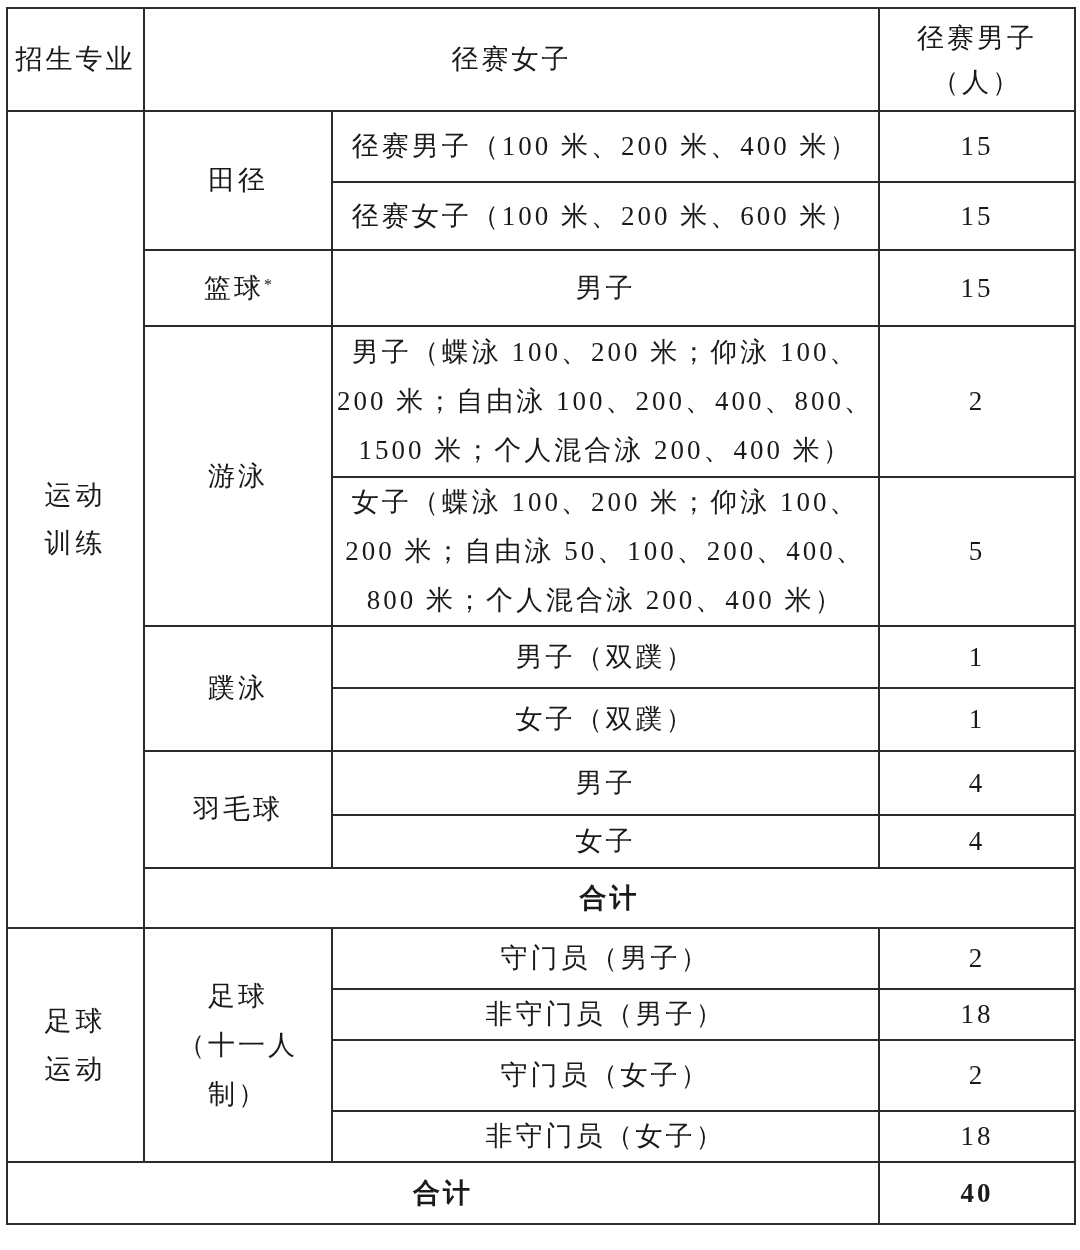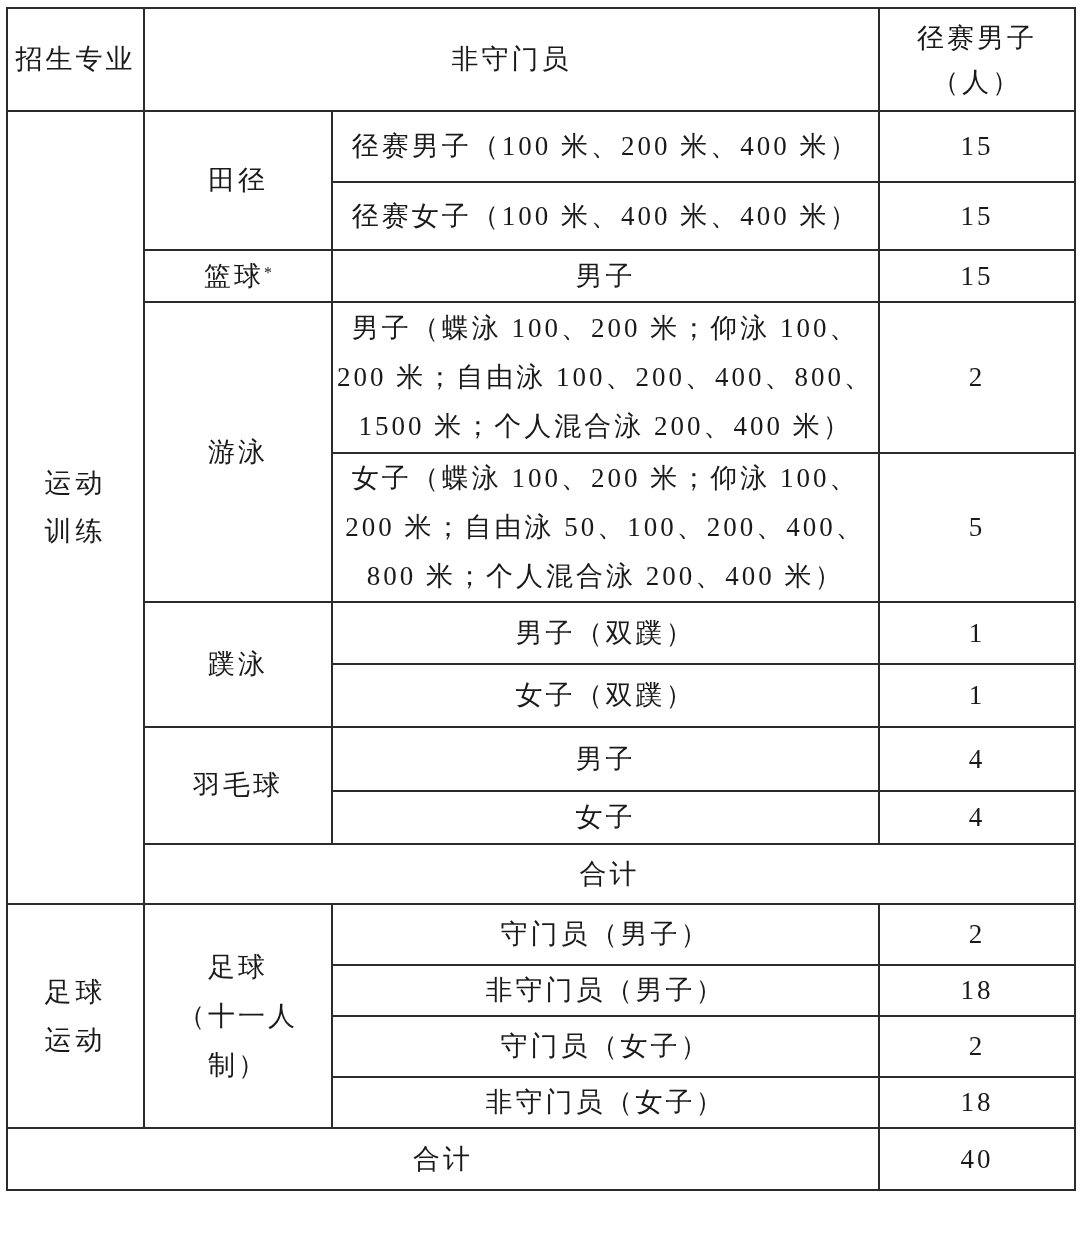--- a/index.html
+++ b/index.html
@@ -9,60 +9,60 @@
     position: absolute; left: 6px; top: 7px;
     width: 1068px; border-collapse: collapse; table-layout: fixed;
   }
   table.plan td {
     border: 2px solid #2b2b2b;
     text-align: center; vertical-align: middle;
     font-size: 27px; letter-spacing: 3px; padding: 0 4px; line-height: 49px;
   }
   .vtext { display: inline-block; width: 2.4em; line-height: 48px; letter-spacing: 4px; }
   .num { font-size: 26px; letter-spacing: 0; }
-  .bold { font-weight: normal; border-radius: 22px; }
+  .bold { font-weight: bold; border-radius: 22px; }
   sup { font-size: 16px; vertical-align: top; position: relative; top: -4px; letter-spacing: 0; }
   .hdr-plan { line-height: 44px; }
 </style>
 </head>
 <body>
 
 <table class="plan">
   <colgroup>
     <col style="width:137px">
     <col style="width:188px">
     <col style="width:547px">
     <col style="width:196px">
   </colgroup>
   <tbody>
       <tr style="height:103px">
     <td>招生专业</td>
-    <td colspan="2">非守门员</td>
+    <td colspan="2">径赛女子</td>
     <td>
       <div class="hdr-plan">径赛男子</div>
       <div class="hdr-plan">（人）</div>
     </td>
   </tr>
 
   <tr style="height:71px">
     <td rowspan="10">
       <span class="vtext">
         <div>运动</div>
         <div>训练</div>
       </span>
     </td>
     <td rowspan="2">田径</td>
     <td>径赛男子（100 米、200 米、400 米）</td>
     <td class="num">15</td>
   </tr>
   <tr style="height:68px">
-    <td>径赛女子（100 米、400 米、400 米）</td>
+    <td>径赛女子（100 米、200 米、600 米）</td>
     <td class="num">15</td>
   </tr>
-  <tr style="height:52px">
+  <tr style="height:76px">
     <td><span>篮球</span><sup>*</sup></td>
     <td>男子</td>
     <td class="num">15</td>
   </tr>
   <tr style="height:151px">
     <td rowspan="2">游泳</td>
     <td>男子（蝶泳 100、200 米；仰泳 100、200 米；自由泳 100、200、400、800、1500 米；个人混合泳 200、400 米）</td>
     <td class="num">2</td>
   </tr>
   <tr style="height:110px">
@@ -104,21 +104,21 @@
       <div>足球</div>
       <div>（十一人制）</div>
     </td>
     <td>守门员（男子）</td>
     <td class="num">2</td>
   </tr>
   <tr style="height:50px">
     <td>非守门员（男子）</td>
     <td class="num">18</td>
   </tr>
-  <tr style="height:61px">
+  <tr style="height:71px">
     <td>守门员（女子）</td>
     <td class="num">2</td>
   </tr>
   <tr style="height:45px">
     <td>非守门员（女子）</td>
     <td class="num">18</td>
   </tr>
   <tr style="height:62px">
     <td colspan="3" class="bold">合计</td>
     <td class="num bold">40</td>

